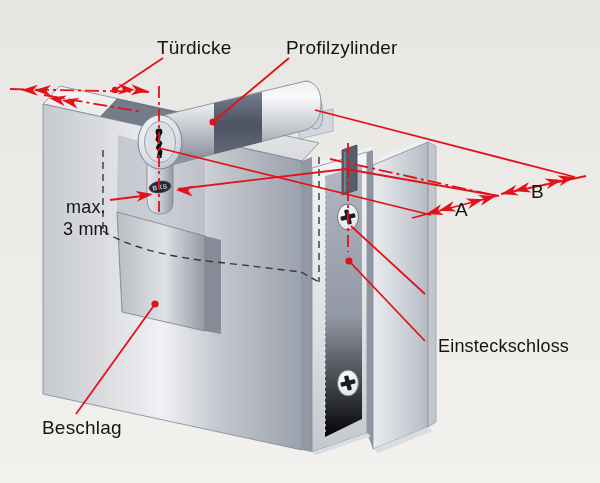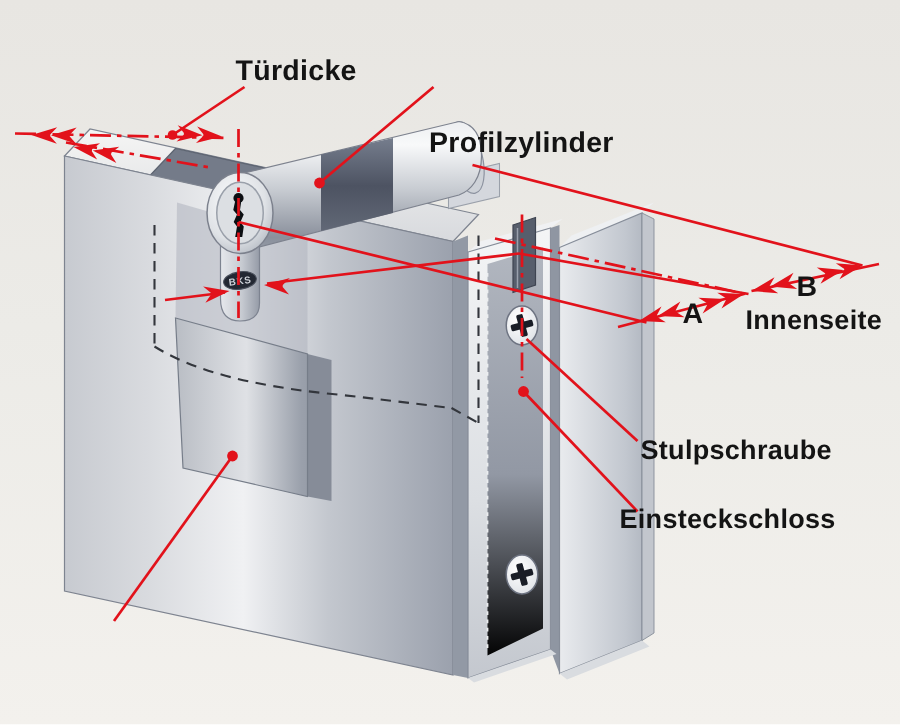--- a/index.html
+++ b/index.html
@@ -3,21 +3,21 @@
 <meta charset="utf-8">
 <style>
   html,body{margin:0;padding:0;}
   body{font-family:"Liberation Sans", sans-serif;}
   .stage{
     position:relative;width:600px;height:483px;overflow:hidden;
     background:linear-gradient(180deg,#e8e6e2 0%,#ecebe7 45%,#f3f1ed 100%);
   }
   .stage svg{position:absolute;left:0;top:0;}
   .lbl{
-    position:absolute;color:#141414;font-weight:700;font-size:18px;
+    position:absolute;color:#141414;font-weight:400;font-size:18px;
     letter-spacing:0.2px;white-space:nowrap;line-height:1.2;text-align:center;
   }
   .lbl.big{font-size:19px;}
   .lbl .row{display:block;}
 </style>
 </head>
 <body>
 
 <div class="stage">
 
@@ -198,20 +198,23 @@
 
   <g fill="#e2121b">
     <circle cx="115" cy="90" r="3.2"></circle>
     <circle cx="213" cy="122" r="3.6"></circle>
     <circle cx="349" cy="261" r="3.6"></circle>
     <circle cx="155" cy="304" r="3.6"></circle>
   </g>
 </svg>
 
 <div class="lbl big" style="left:157px;top:37px;">Türdicke</div>
-<div class="lbl big" style="left:286px;top:37px;margin-top:48px;">Profilzylinder</div>
+<div class="lbl big" style="left:286px;top:37px;">Profilzylinder</div>
+<div class="lbl" style="left:63px;top:197px;">
+  <span class="row">max.</span>
+  <span class="row">3 mm</span>
+</div>
 <div class="lbl big" style="left:455px;top:199px;">A</div>
 <div class="lbl big" style="left:531px;top:181px;">B</div>
-<div class="lbl" style="left:497px;top:203px;">Innenseite</div>
-<div class="lbl" style="left:427px;top:290px;">Stulpschraube</div>
-<div class="lbl" style="left:413px;top:336px;">Einsteckschloss</div>
+<div class="lbl" style="left:438px;top:336px;">Einsteckschloss</div>
+<div class="lbl big" style="left:42px;top:417px;">Beschlag</div>
 
 </div>
 
 </body></html>

